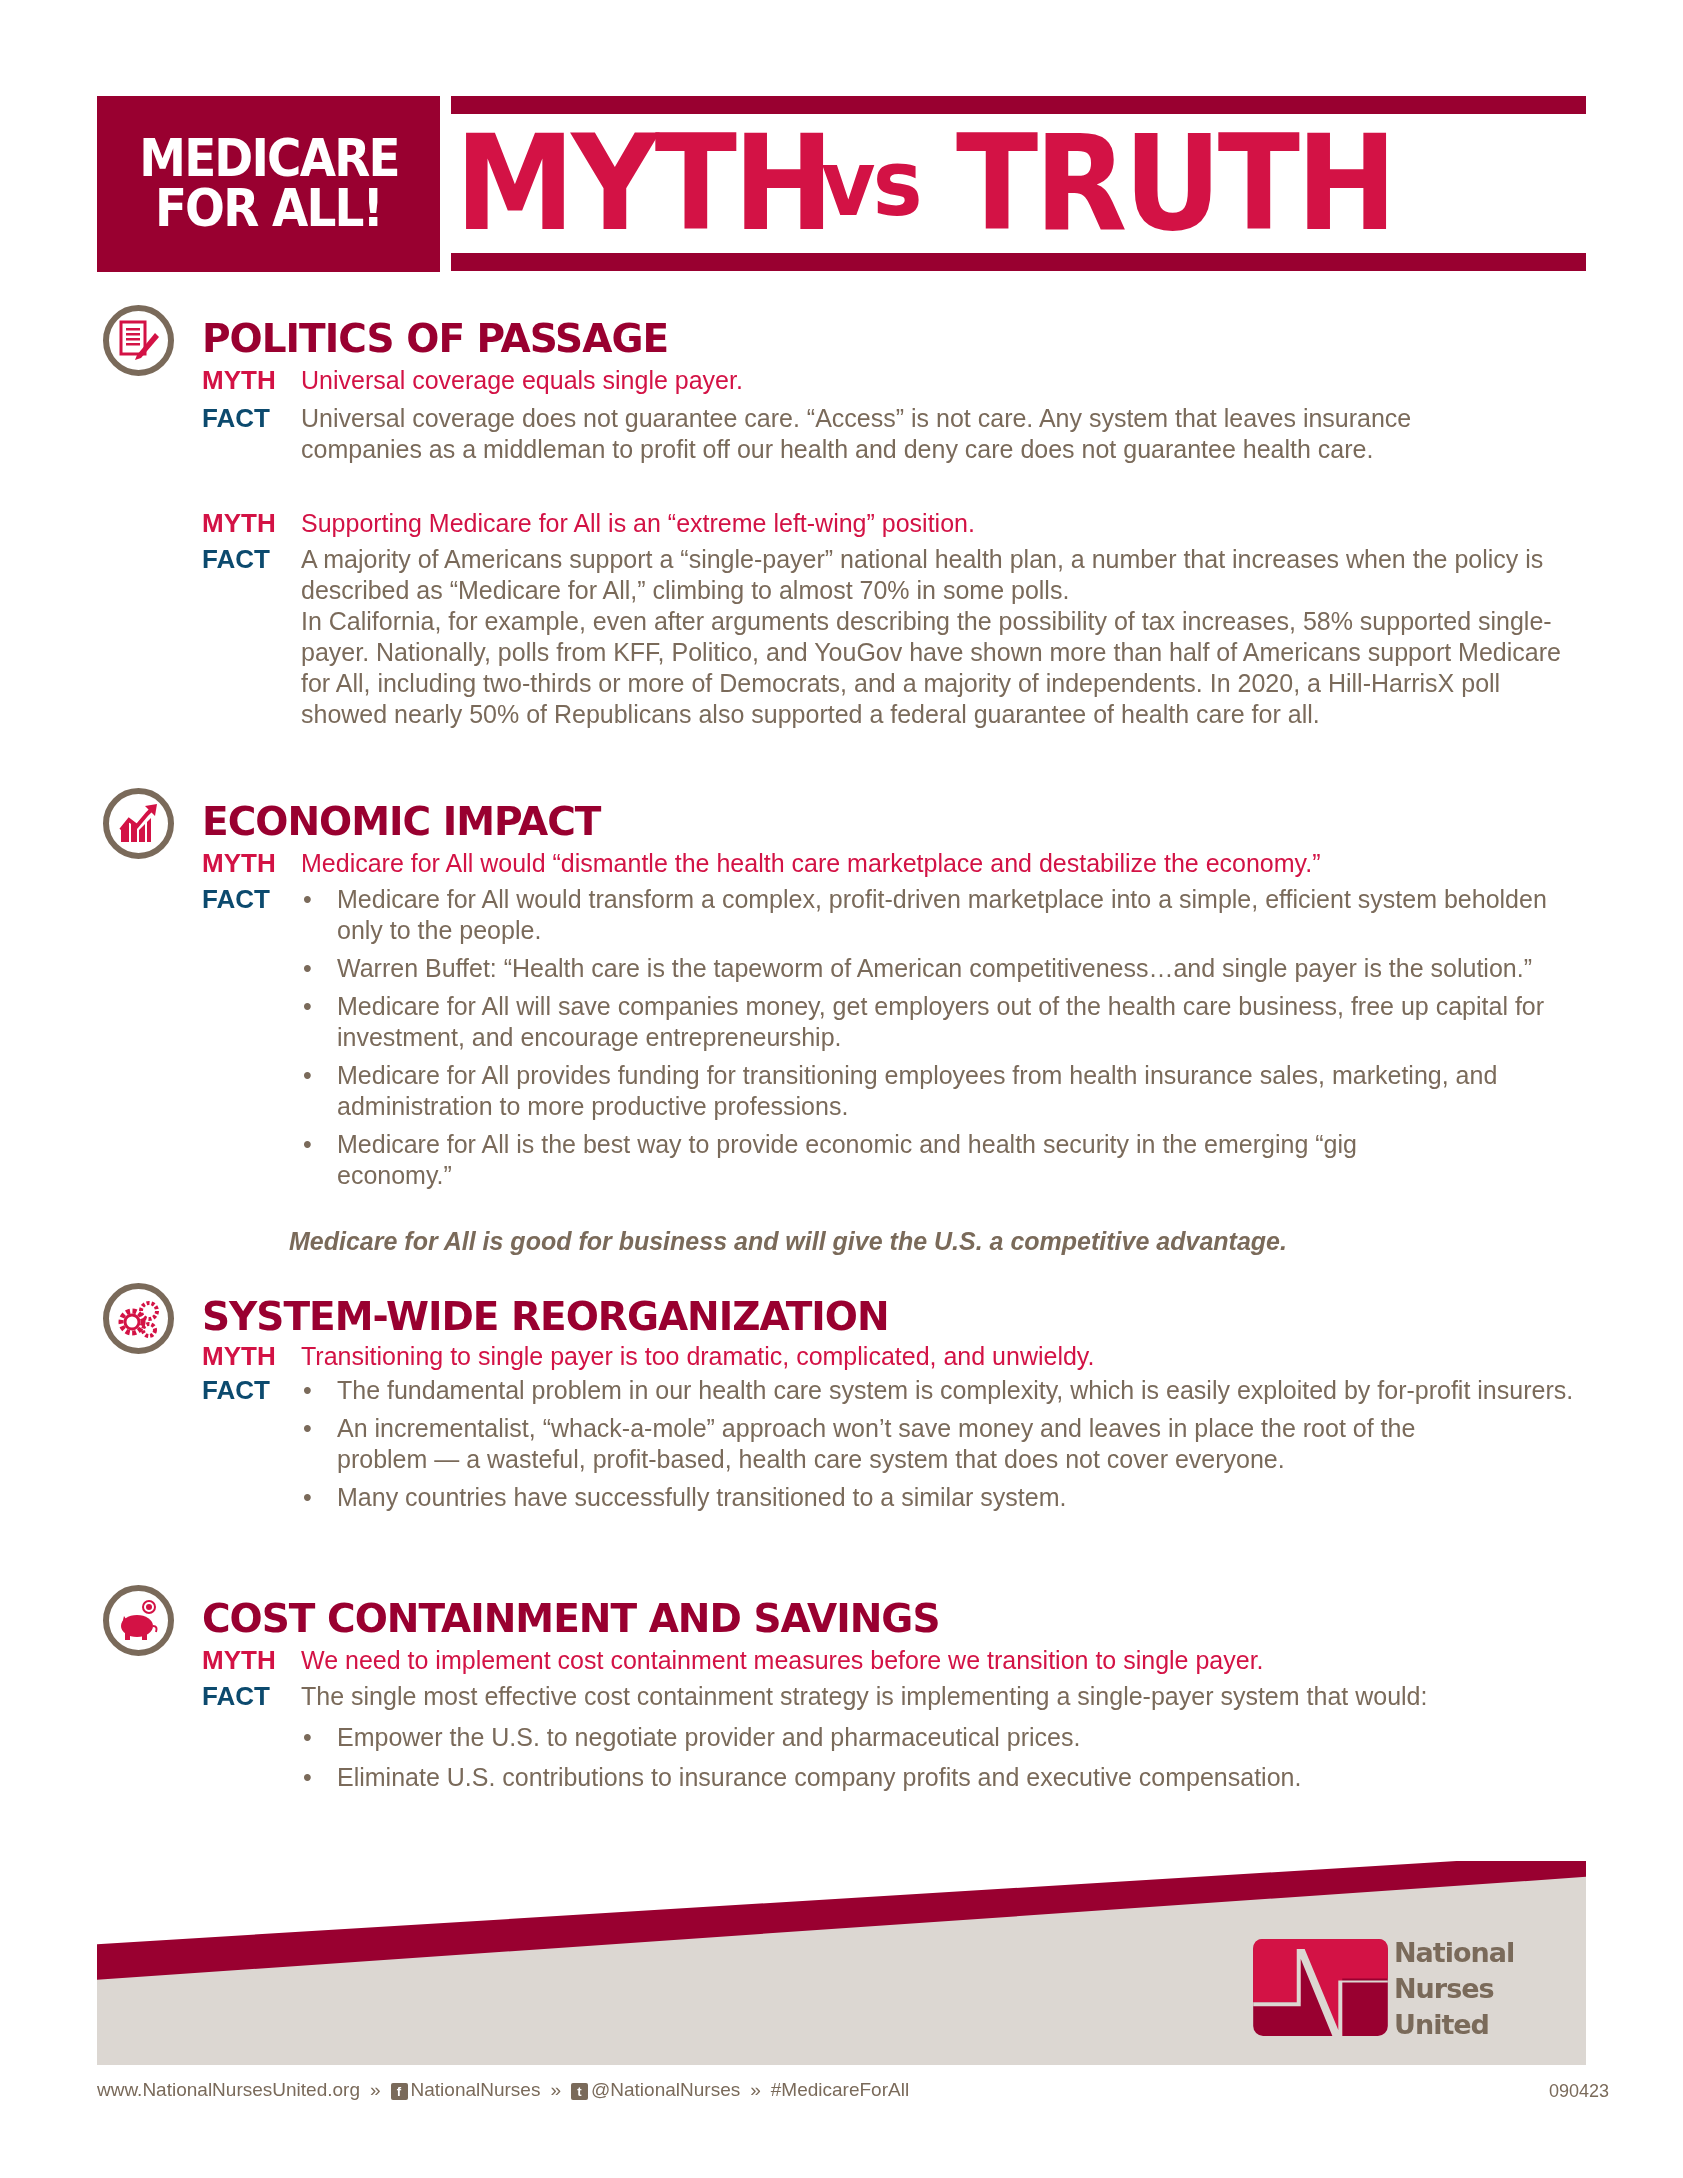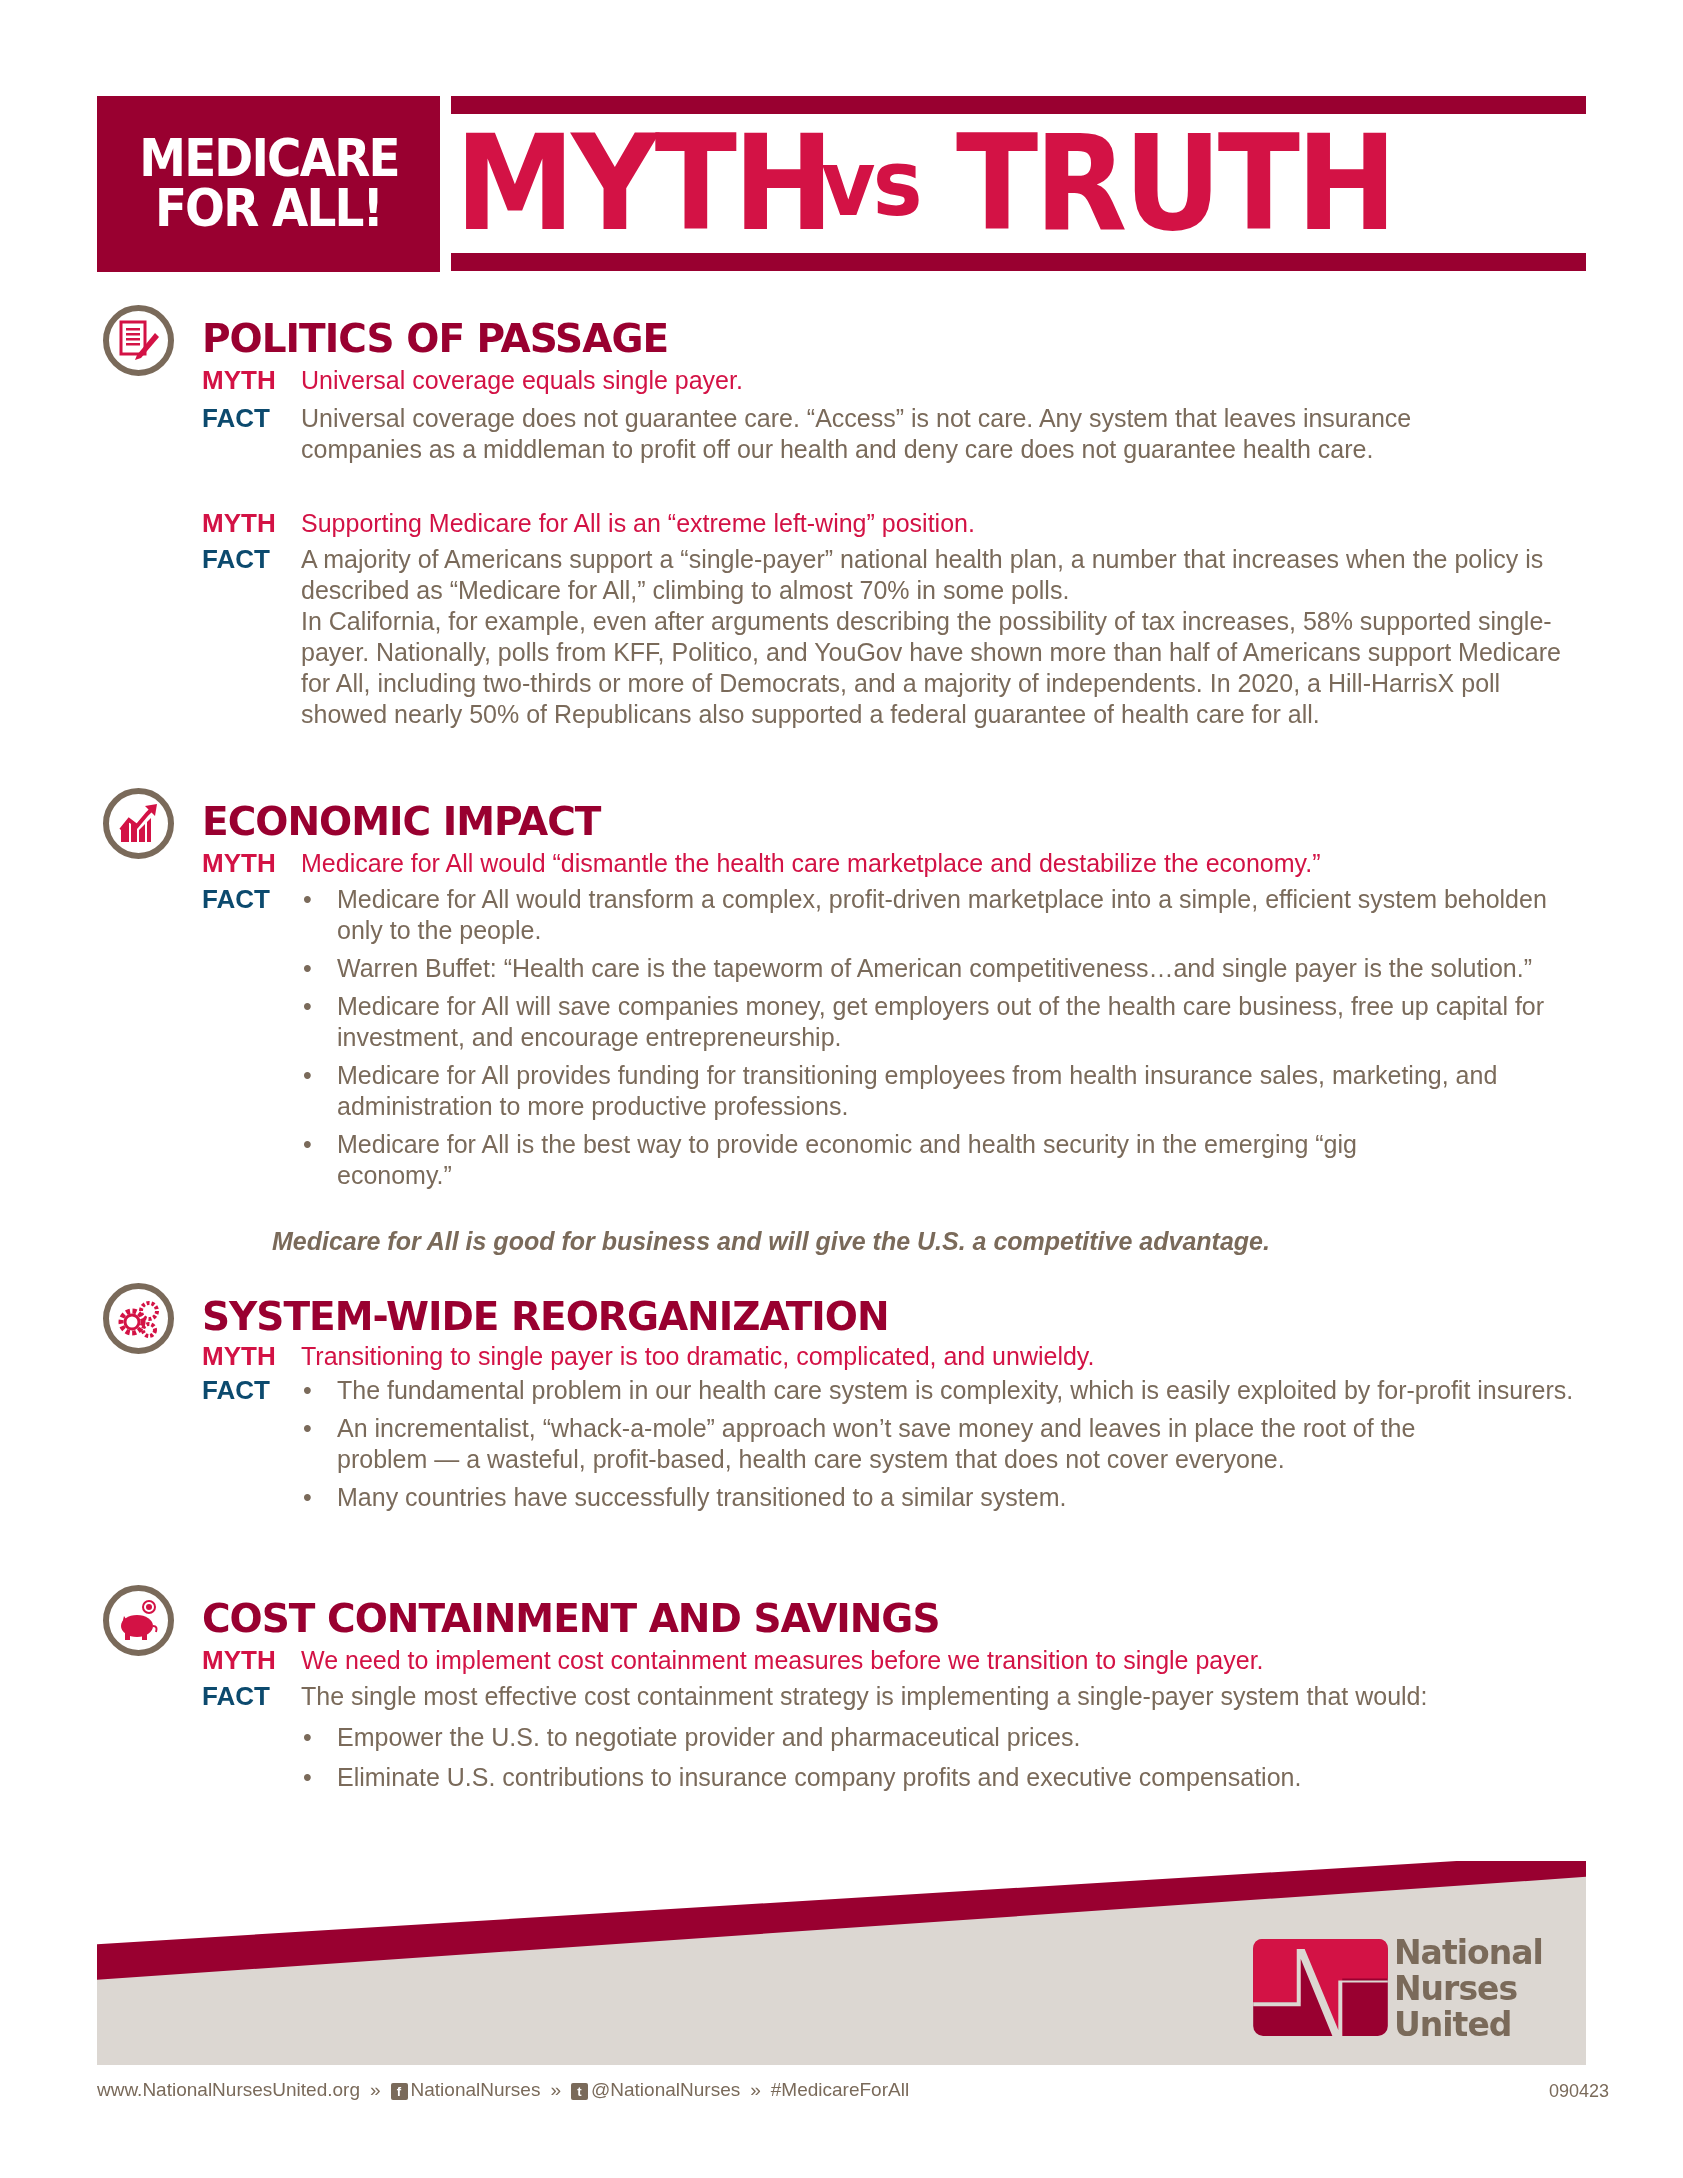--- a/index.html
+++ b/index.html
@@ -28,21 +28,21 @@
   .fact .lbl { color: #0c4a6e; }
   .fact .txt { color: #7a6a5a; }
   .bullets { margin-left: 99px; list-style: none; }
   .bullets li { position: relative; padding-left: 36px; margin-bottom: 7px; }
   .bullets li::before { content: "\2022"; position: absolute; left: 2px; top: 0; color: #7a6a5a; }
   .tagline { position: absolute; left: 289px; font-style: italic; font-weight: bold; font-size: 25px; color: #7a6a5a; white-space: nowrap; }
 
   
   .footer-band { position: absolute; left: 97px; top: 1861px; width: 1489px; height: 204px; }
   .nnu-logo { position: absolute; left: 1253px; top: 1939px; width: 135px; height: 97px; }
-  .nnu-text { position: absolute; left: 1394px; top: 1935px; font-family: "DejaVu Sans", sans-serif; font-weight: bold; font-size: 33px; line-height: 36px; color: #7a6a5a; letter-spacing: -1px; }
+  .nnu-text { position: absolute; left: 1394px; top: 1935px; font-family: "DejaVu Sans", sans-serif; font-weight: bold; font-size: 27px; line-height: 36px; color: #7a6a5a; letter-spacing: -1px; }
   .nnu-text span { display:block; }
   .footer-links { position: absolute; left: 97px; top: 2079px; font-size: 19px; color: #7a6a5a; white-space: nowrap; display:flex; align-items:center; gap: 10px; }
   .footer-links .sep { color: #7a6a5a; }
   .sq { display:inline-block; width: 17px; height: 17px; background: #7a6a5a; color:#fff; font-size: 13px; line-height: 17px; text-align:center; font-weight:bold; border-radius: 2px; margin-right: 3px; }
   .code { position: absolute; left: 1549px; top: 2081px; font-size: 18px; color: #7a6a5a; }
 </style>
 </head>
 <body>
 
 <div class="hdr-box">
@@ -104,21 +104,21 @@
   <div class="row fact" style="top:99px;">
     <span class="lbl">FACT</span>
     <ul class="bullets" style="width:1277px;">
       <li>Medicare for All would transform a complex, profit-driven marketplace into a simple, efficient system beholden only to the people.</li>
       <li>Warren Buffet: “Health care is the tapeworm of American competitiveness…and single payer is the solution.”</li>
       <li>Medicare for All will save companies money, get employers out of the health care business, free up capital for investment, and encourage entrepreneurship.</li>
       <li>Medicare for All provides funding for transitioning employees from health insurance sales, marketing, and administration to more productive professions.</li>
       <li style="width:1109px;">Medicare for All is the best way to provide economic and health security in the emerging “gig economy.”</li>
     </ul>
   </div>
-  <div class="tagline" style="top:442px; left:173px;">Medicare for All is good for business and will give the U.S. a competitive advantage.</div>
+  <div class="tagline" style="top:442px; left:190px;">Medicare for All is good for business and will give the U.S. a competitive advantage.</div>
 </div>
 
 <div class="section" style="top:1280px;">
   <div class="icon-circle" style="top:3px;">
     <svg width="46" height="46" viewBox="0 0 46 46">
       <circle cx="16" cy="26" r="11" fill="none" stroke="#d31245" stroke-width="5" stroke-dasharray="4 2.5"></circle>
       <circle cx="16" cy="26" r="7" fill="none" stroke="#d31245" stroke-width="3"></circle>
       <circle cx="33" cy="15" r="8" fill="none" stroke="#d31245" stroke-width="4" stroke-dasharray="3 2"></circle>
       <circle cx="33" cy="34" r="6" fill="none" stroke="#d31245" stroke-width="4" stroke-dasharray="3 2"></circle>
     </svg>

